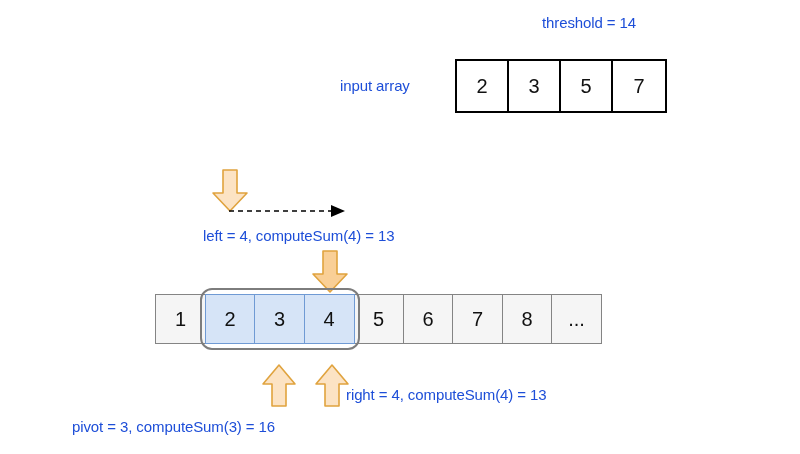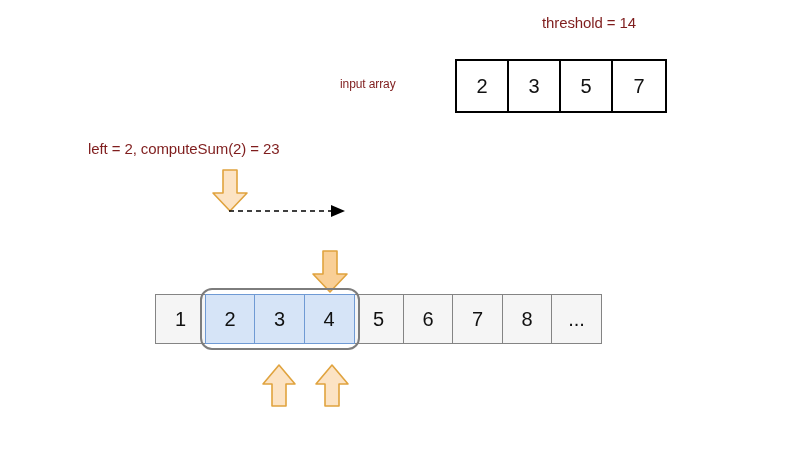--- a/index.html
+++ b/index.html
@@ -15,21 +15,21 @@
     position: relative;
     width: 800px;
     height: 454px;
     background: #ffffff;
     overflow: hidden;
   }
   .lbl {
     position: absolute;
     font-family: "Liberation Sans", sans-serif;
     font-size: 14.5px;
-    color: #7f1d1d;
+    color: #1d4ed8;
     white-space: nowrap;
     letter-spacing: -0.1px;
   }
 
   
   .top-array {
     position: absolute;
     display: flex;
     border: 2px solid #000000;
     background: #ffffff;
@@ -88,40 +88,40 @@
   
   .dashed-arrow { position: absolute; }
 </style>
 </head>
 <body>
 
 <div id="canvas">
 
   <div class="lbl" style="left:542px; top:14px; font-size:15px;">threshold = 14</div>
 
-  <div class="lbl" style="left:340px; top:77px; font-size:12px;">input array</div>
+  <div class="lbl" style="left:340px; top:77px; font-size:15px;">input array</div>
 
   <div class="top-array" style="left:455px; top:59px;">
     <div class="top-cell">2</div>
     <div class="top-cell">3</div>
     <div class="top-cell">5</div>
     <div class="top-cell">7</div>
   </div>
 
-  <div class="lbl" style="left:88px; top:140px; font-size:15px;">left = 2, computeSum(2) = 23</div>
 
   <svg class="arrow" style="left:208px; top:168px;" width="44" height="45" viewBox="0 0 44 45">
     <polygon points="15,2 29,2 29,25 39,25 22,43 5,25 15,25" fill="#fce3c4" stroke="#e0a33e" stroke-width="1.6" stroke-linejoin="round"></polygon>
   </svg>
 
   <svg class="dashed-arrow" style="left:228px; top:202px;" width="120" height="18" viewBox="0 0 120 18">
     <line x1="1" y1="9" x2="104" y2="9" stroke="#000000" stroke-width="1.7" stroke-dasharray="5,4"></line>
     <polygon points="103,3 117,9 103,15" fill="#000000"></polygon>
   </svg>
 
+  <div class="lbl" style="left:203px; top:227px; font-size:15px;">left = 4, computeSum(4) = 13</div>
 
   <svg class="arrow" style="left:308px; top:249px;" width="44" height="45" viewBox="0 0 44 45">
     <polygon points="15,2 29,2 29,25 39,25 22,43 5,25 15,25" fill="#f9cf96" stroke="#e0a33e" stroke-width="1.6" stroke-linejoin="round"></polygon>
   </svg>
 
   <div class="bot-array" style="left:155px; top:294px;">
     <div class="bot-cell">1</div>
     <div class="bot-cell sel">2</div>
     <div class="bot-cell sel">3</div>
     <div class="bot-cell sel">4</div>
@@ -135,15 +135,17 @@
   <div class="sel-outline" style="left:200px; top:288px; width:160px; height:62px;"></div>
 
   <svg class="arrow" style="left:259px; top:363px;" width="40" height="45" viewBox="0 0 40 45">
     <polygon points="20,2 36,21 27,21 27,43 13,43 13,21 4,21" fill="#fce3c4" stroke="#e0a33e" stroke-width="1.6" stroke-linejoin="round"></polygon>
   </svg>
 
   <svg class="arrow" style="left:312px; top:363px;" width="40" height="45" viewBox="0 0 40 45">
     <polygon points="20,2 36,21 27,21 27,43 13,43 13,21 4,21" fill="#fce3c4" stroke="#e0a33e" stroke-width="1.6" stroke-linejoin="round"></polygon>
   </svg>
 
+  <div class="lbl" style="left:346px; top:386px; font-size:15px;">right = 4, computeSum(4) = 13</div>
 
+  <div class="lbl" style="left:72px; top:418px; font-size:15px;">pivot = 3, computeSum(3) = 16</div>
 
 </div>
 
 </body></html>

